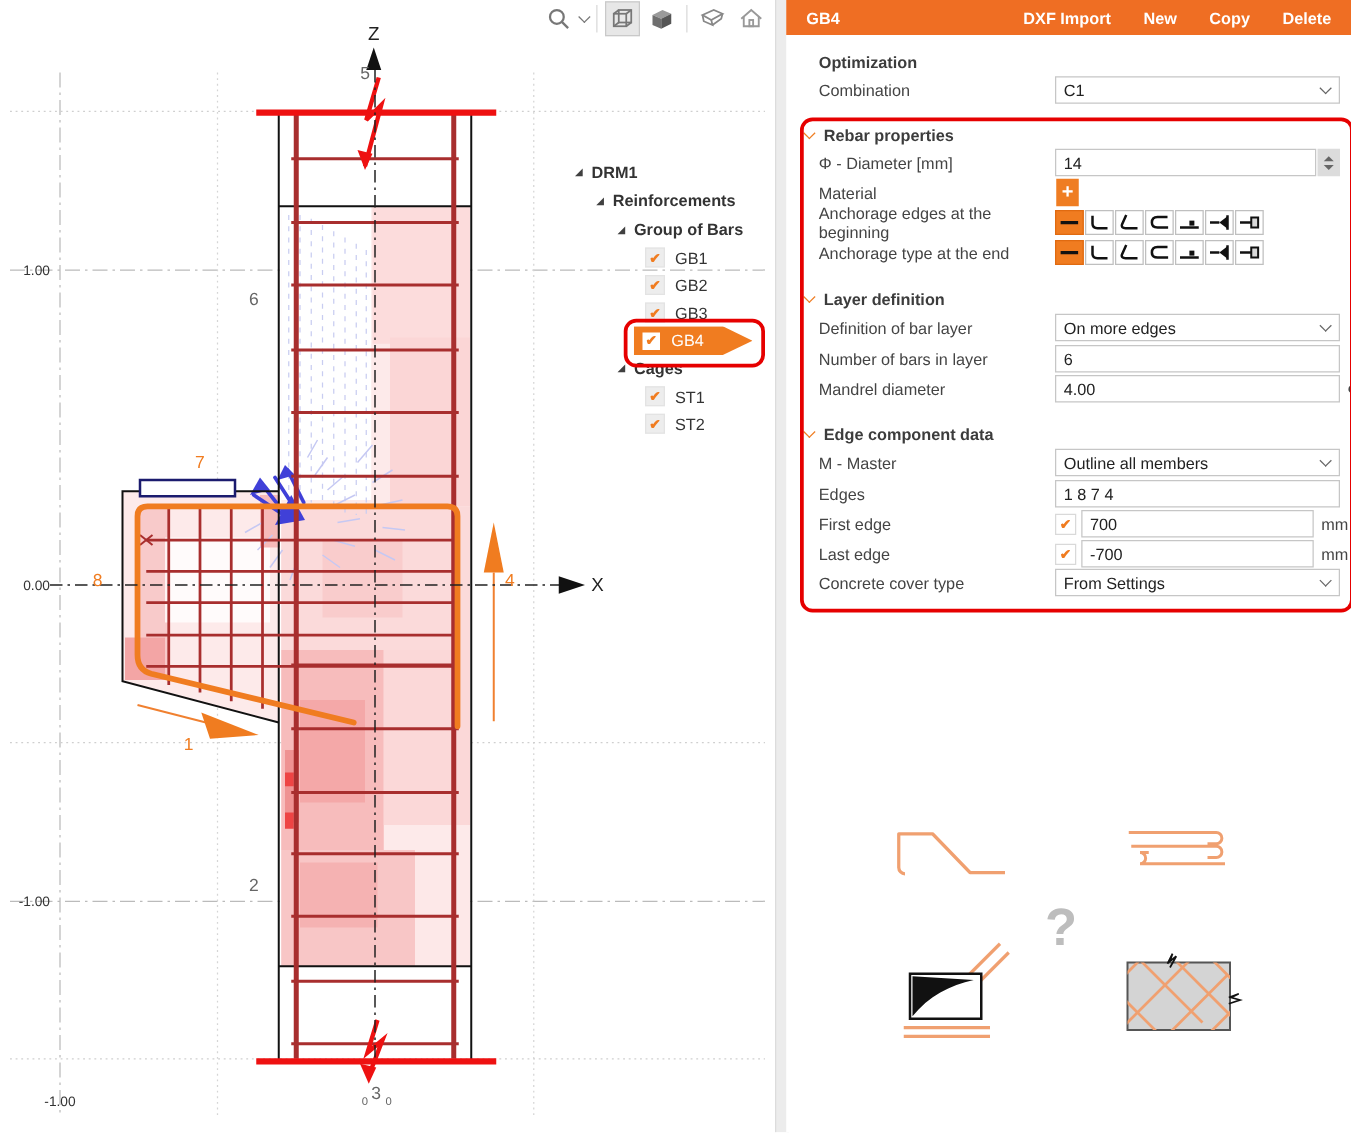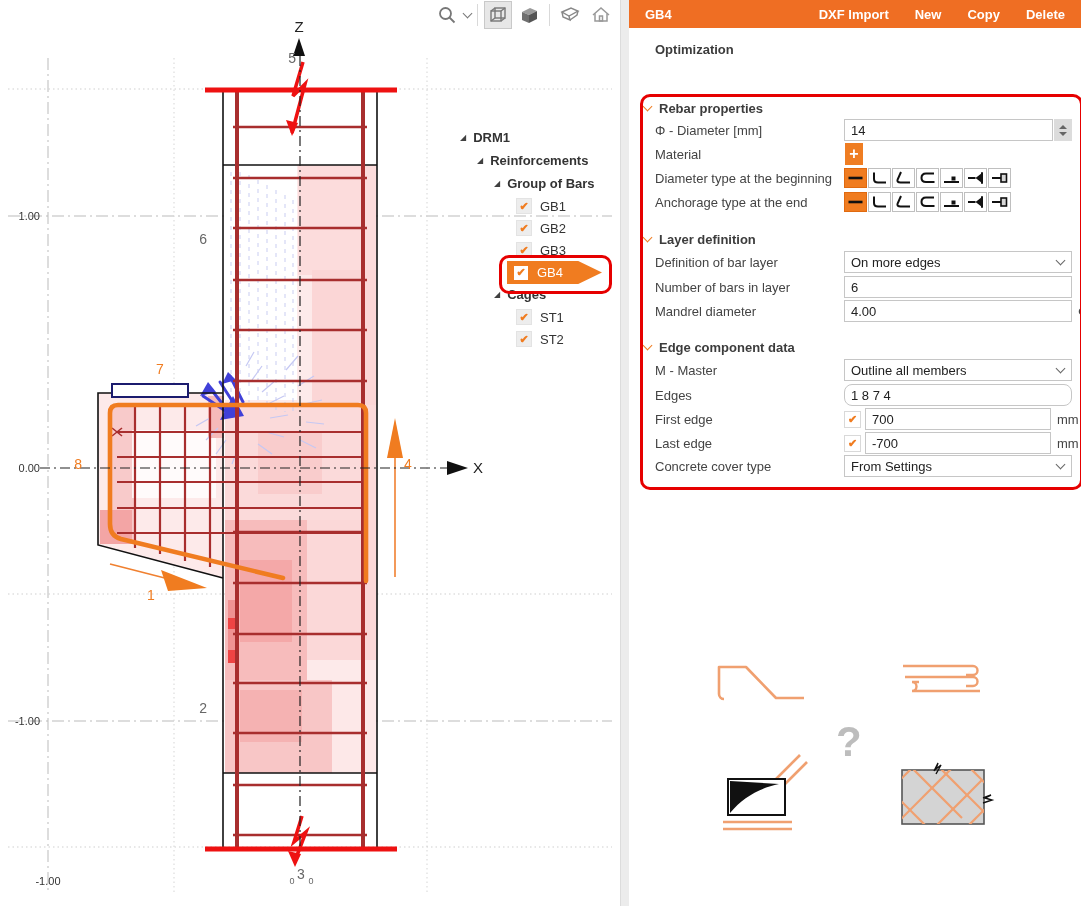--- a/index.html
+++ b/index.html
@@ -337,41 +337,48 @@
         <span class="pact">DXF Import</span>
         <span class="pact">New</span>
         <span class="pact">Copy</span>
         <span class="pact">Delete</span>
       </span>
     </div>
 
     <div class="sect" style="top:40px;left:26px;">
       <span>Optimization</span>
     </div>
+    <div class="prow" style="top:61px;">
+      <span class="plabel">Combination</span>
+      <div class="field ddown" style="width:228px;">
+        <span>C1</span>
+        <span class="dchev"></span>
+      </div>
+    </div>
 
     <div class="sect" style="top:99px;left:15px;">
       <span class="schev"></span>
       <span>Rebar properties</span>
     </div>
     <div class="prow" style="top:119px;">
       <span class="plabel">Φ - Diameter [mm]</span>
       <div class="field" style="width:209px;">
         <input value="14" style="">
       </div>
       <div class="spin">
           <span class="up"></span>
           <span class="dn"></span>
         </div>
     </div>
     <div class="prow" style="top:143px;">
       <span class="plabel">Material</span>
       <div class="obtn">+</div>
     </div>
     <div class="prow" style="top:167px;">
-      <span class="plabel">Diameter type at the beginning</span>
+      <span class="plabel">Anchorage edges at the beginning</span>
       <div class="anchrow">
         <div class="acell sel">
             <svg width="21" height="18">
               <line x1="3.5" y1="9" x2="17.5" y2="9" stroke="#111" stroke-width="2.6"></line>
             </svg>
           </div>
         <div class="acell">
             <svg width="21" height="18" fill="none" stroke="#111" stroke-width="2">
               <path d="M5,3.5 V10 Q5,13.5 9,13.5 H17"></path>
             </svg>
@@ -489,21 +496,21 @@
     </div>
     <div class="prow" style="top:359px;">
       <span class="plabel">M - Master</span>
       <div class="field ddown" style="width:228px;">
         <span>Outline all members</span>
         <span class="dchev"></span>
       </div>
     </div>
     <div class="prow" style="top:384px;">
       <span class="plabel">Edges</span>
-      <div class="field" style="width:228px;border-radius:8px;">
+      <div class="field" style="width:228px;">
         <input value="1 8 7 4" style="">
       </div>
     </div>
     <div class="prow" style="top:408px;">
       <span class="plabel">First edge</span>
       <span class="fcb">✔</span>
       <div class="field" style="width:186px;">
         <input value="700" style="">
       </div>
       <span class="unit">mm</span>

